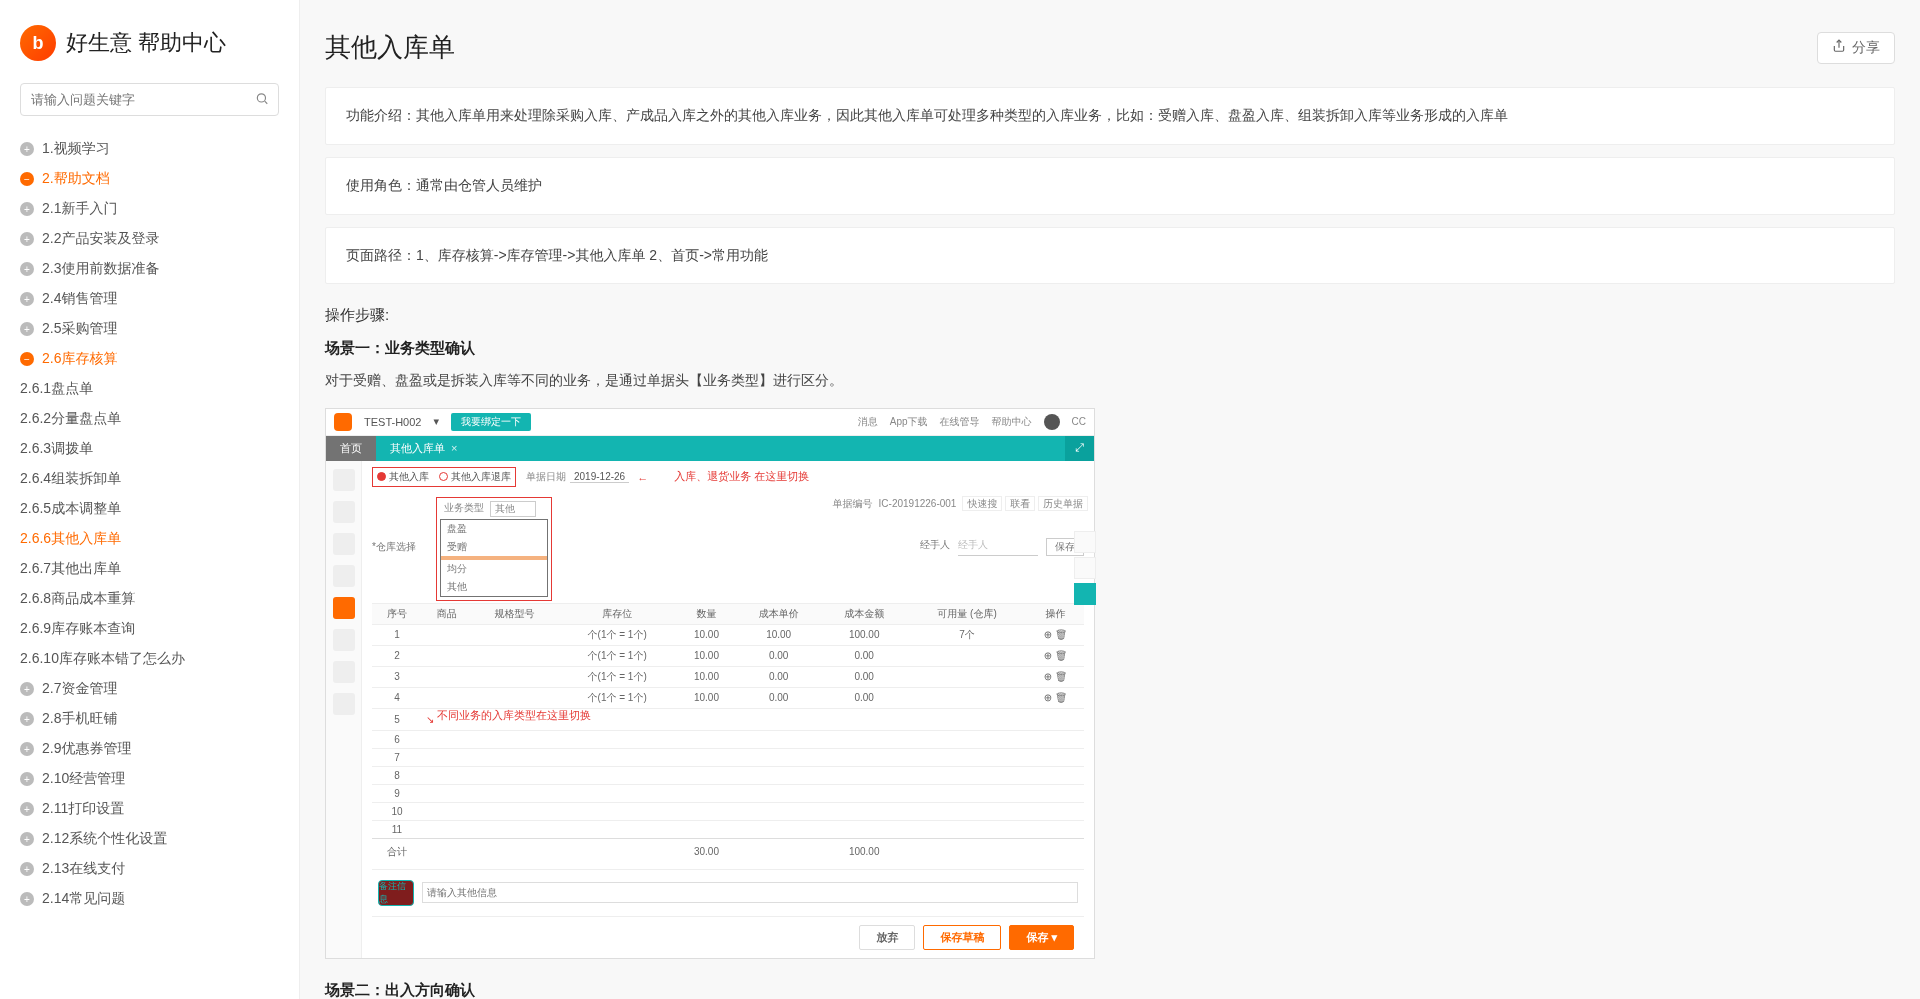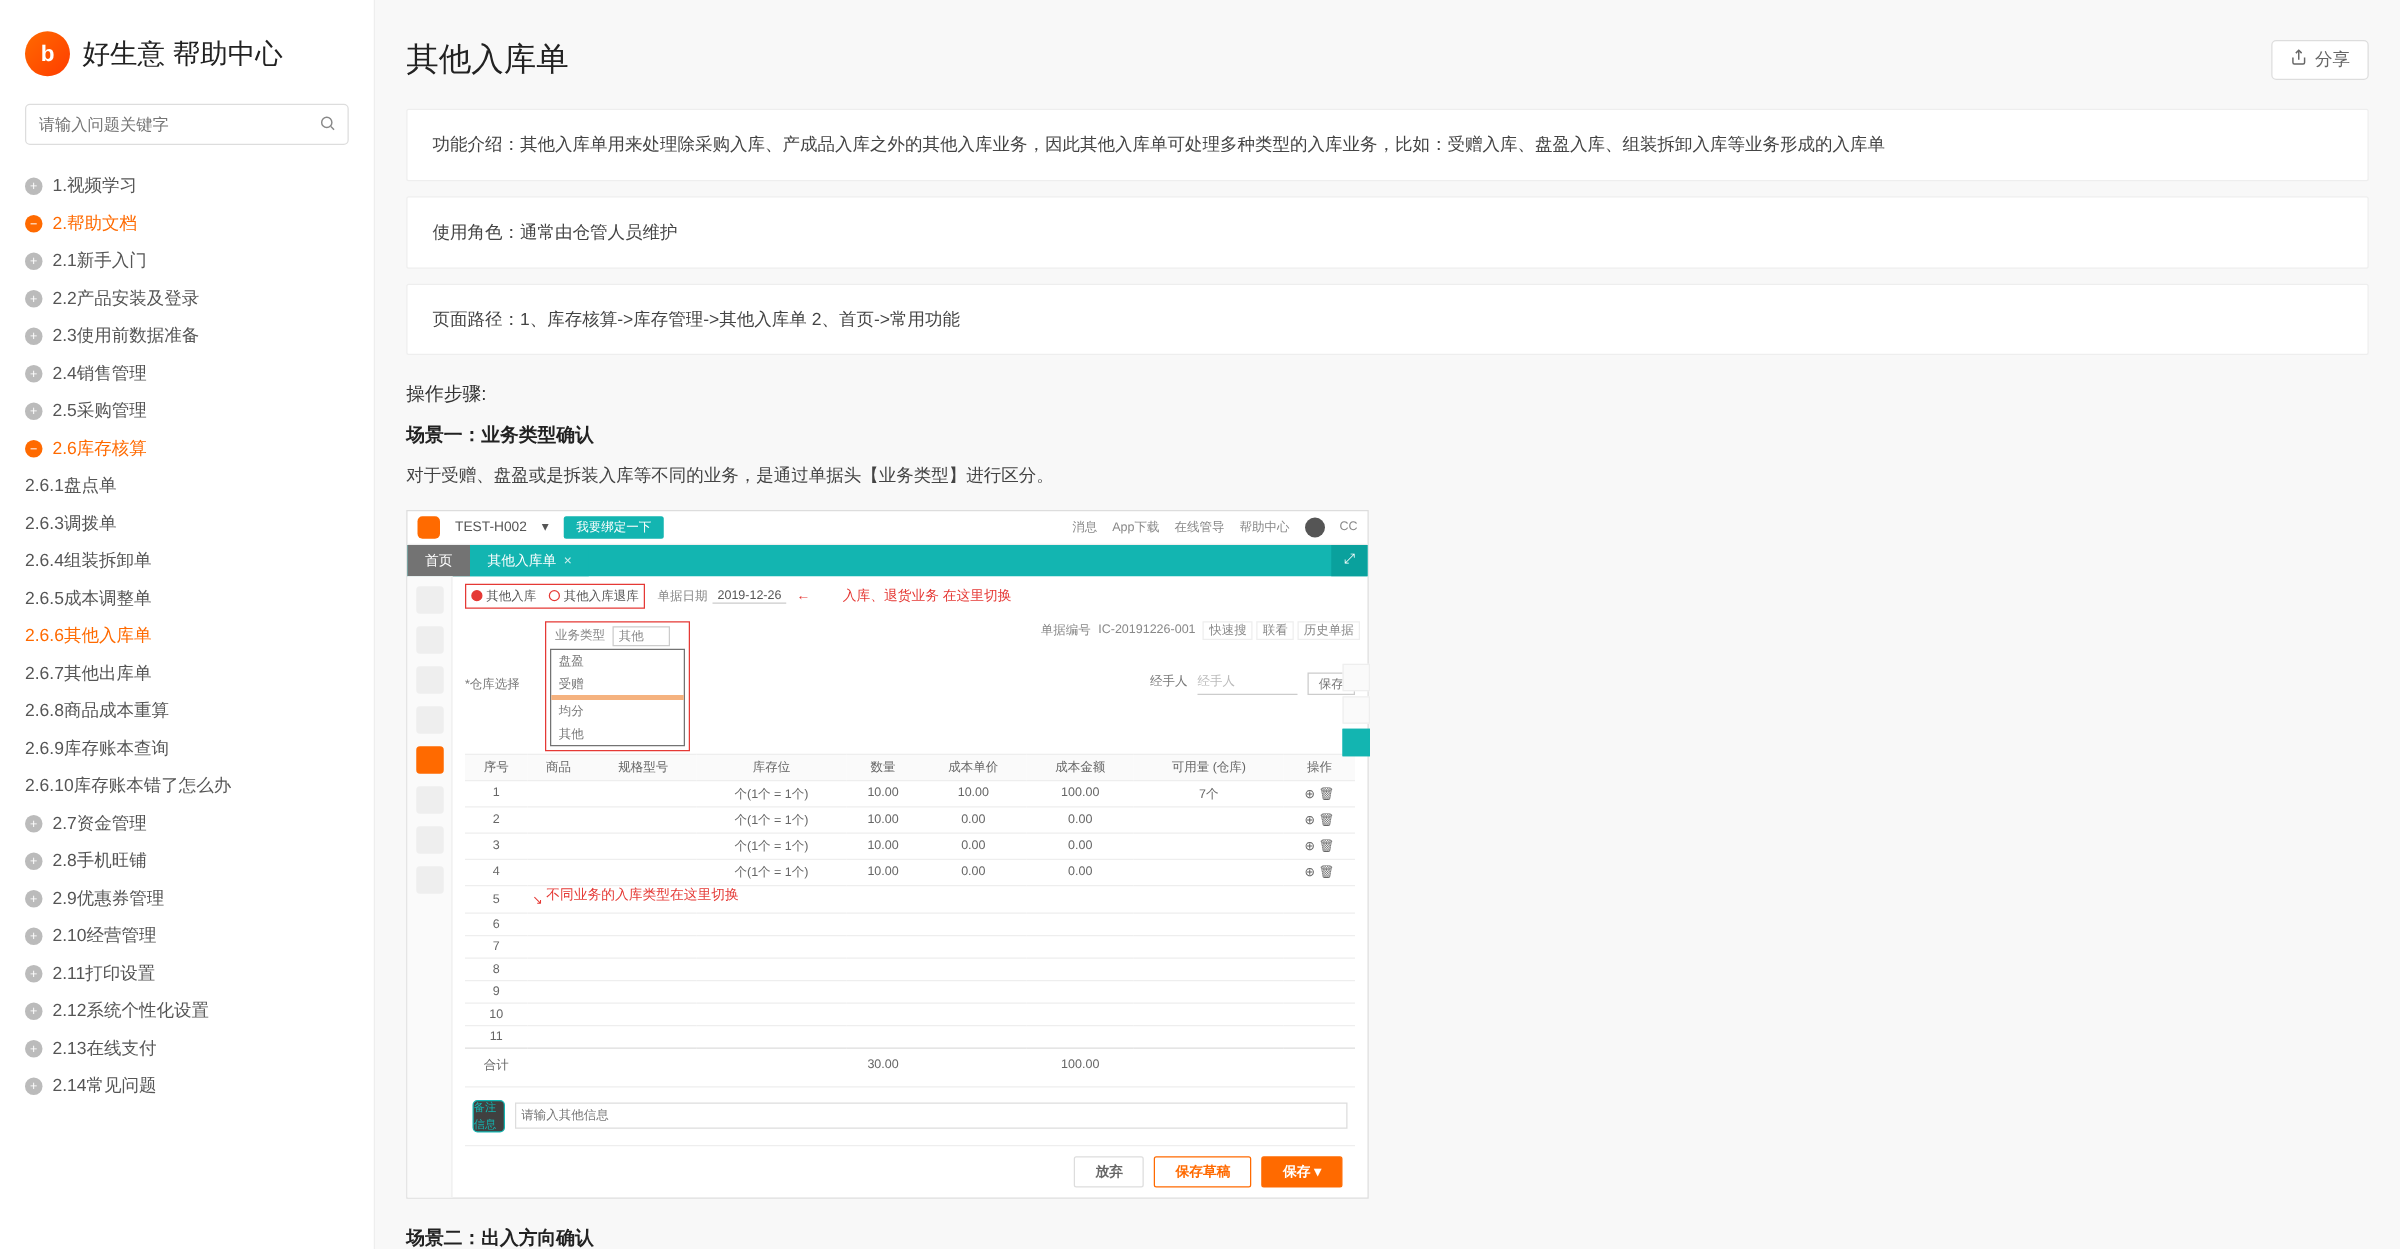--- a/index.html
+++ b/index.html
@@ -65,21 +65,21 @@
 .ss-drop-frame { border:1.5px solid #e53935; padding:3px; margin-top:4px; display:inline-block; }
 .ss-drop { width:108px; background:#fff; border:1px solid #737373; font-size:10px; }
 .ss-drop .opt { padding:2px 6px; }
 .ss-drop .opt.sel { background:#f5b27f; color:#fff; }
 .ss-tbl { width:100%; border-collapse:collapse; margin-top:2px; font-size:10px; }
 .ss-tbl th, .ss-tbl td { border-top:1px solid #eee; padding:3px 4px; text-align:center; color:#666; }
 .ss-tbl th { background:#fafafa; font-weight:400; }
 .ss-ann2 { color:#e53935; font-size:11px; position:relative; top:-4px; }
 .ss-total-row td { border-top:1px solid #ddd; padding:6px 4px; }
 .ss-remark { display:flex; gap:8px; align-items:center; padding:10px 6px; border-top:1px solid #eee; margin-top:4px; }
-.ss-remark .rbadge { width:26px; height:26px; border-radius:4px; background:#404040; border:1px solid #13b5b1; display:flex; align-items:center; justify-content:center; font-size:9px; color:#13b5b1; }
+.ss-remark .rbadge { width:36px; height:26px; border-radius:4px; background:#7f1d1d; border:1px solid #13b5b1; display:flex; align-items:center; justify-content:center; font-size:9px; color:#13b5b1; }
 .ss-remark input { flex:1; border:1px solid #ddd; padding:4px; font-size:10px; }
 .ss-footer { display:flex; justify-content:flex-end; gap:8px; padding:8px 10px; border-top:1px solid #eee;font-weight:bold; }
 .ss-btn { padding:4px 16px; border:1px solid #ddd; background:#fff; font-size:11px; color:#666; border-radius:2px; }
 .ss-btn.outline { border-color:#ff6a00; color:#ff6a00; }
 .ss-btn.primary { background:#ff6a00; border-color:#ff6a00; color:#fff; }
 .ss-right-bar { position:absolute; top:36px; right:6px; display:flex; gap:6px; font-size:10px; color:#888; align-items:center; }
 .ss-right-tags span { border:1px solid #eee; padding:1px 4px; }
 .ss-side-tools { position:absolute; right:-2px; top:70px; width:22px; display:flex; flex-direction:column; gap:4px; }
 .ss-side-tools .st { width:22px; height:22px; background:#fafafa; border:1px solid #eee; }
 .ss-side-tools .st.green { background:#13b5b1; border-color:#13b5b1; }
@@ -132,20 +132,21 @@
       <li class="lvl2">
           <span class="node-icon">+</span>
           <span>2.5采购管理</span>
         </li>
       <li class="lvl2 active">
           <span class="node-icon open">−</span>
           <span>2.6库存核算</span>
         </li>
 
       <li class="lvl3"><span>2.6.1盘点单</span></li>
+      <li class="lvl3"><span>2.6.2分量盘点单</span></li>
       <li class="lvl3"><span>2.6.3调拨单</span></li>
       <li class="lvl3"><span>2.6.4组装拆卸单</span></li>
       <li class="lvl3"><span>2.6.5成本调整单</span></li>
       <li class="lvl3 active"><span>2.6.6其他入库单</span></li>
       <li class="lvl3"><span>2.6.7其他出库单</span></li>
       <li class="lvl3"><span>2.6.8商品成本重算</span></li>
       <li class="lvl3"><span>2.6.9库存账本查询</span></li>
       <li class="lvl3"><span>2.6.10库存账本错了怎么办</span></li>
 
       <li class="lvl2">

